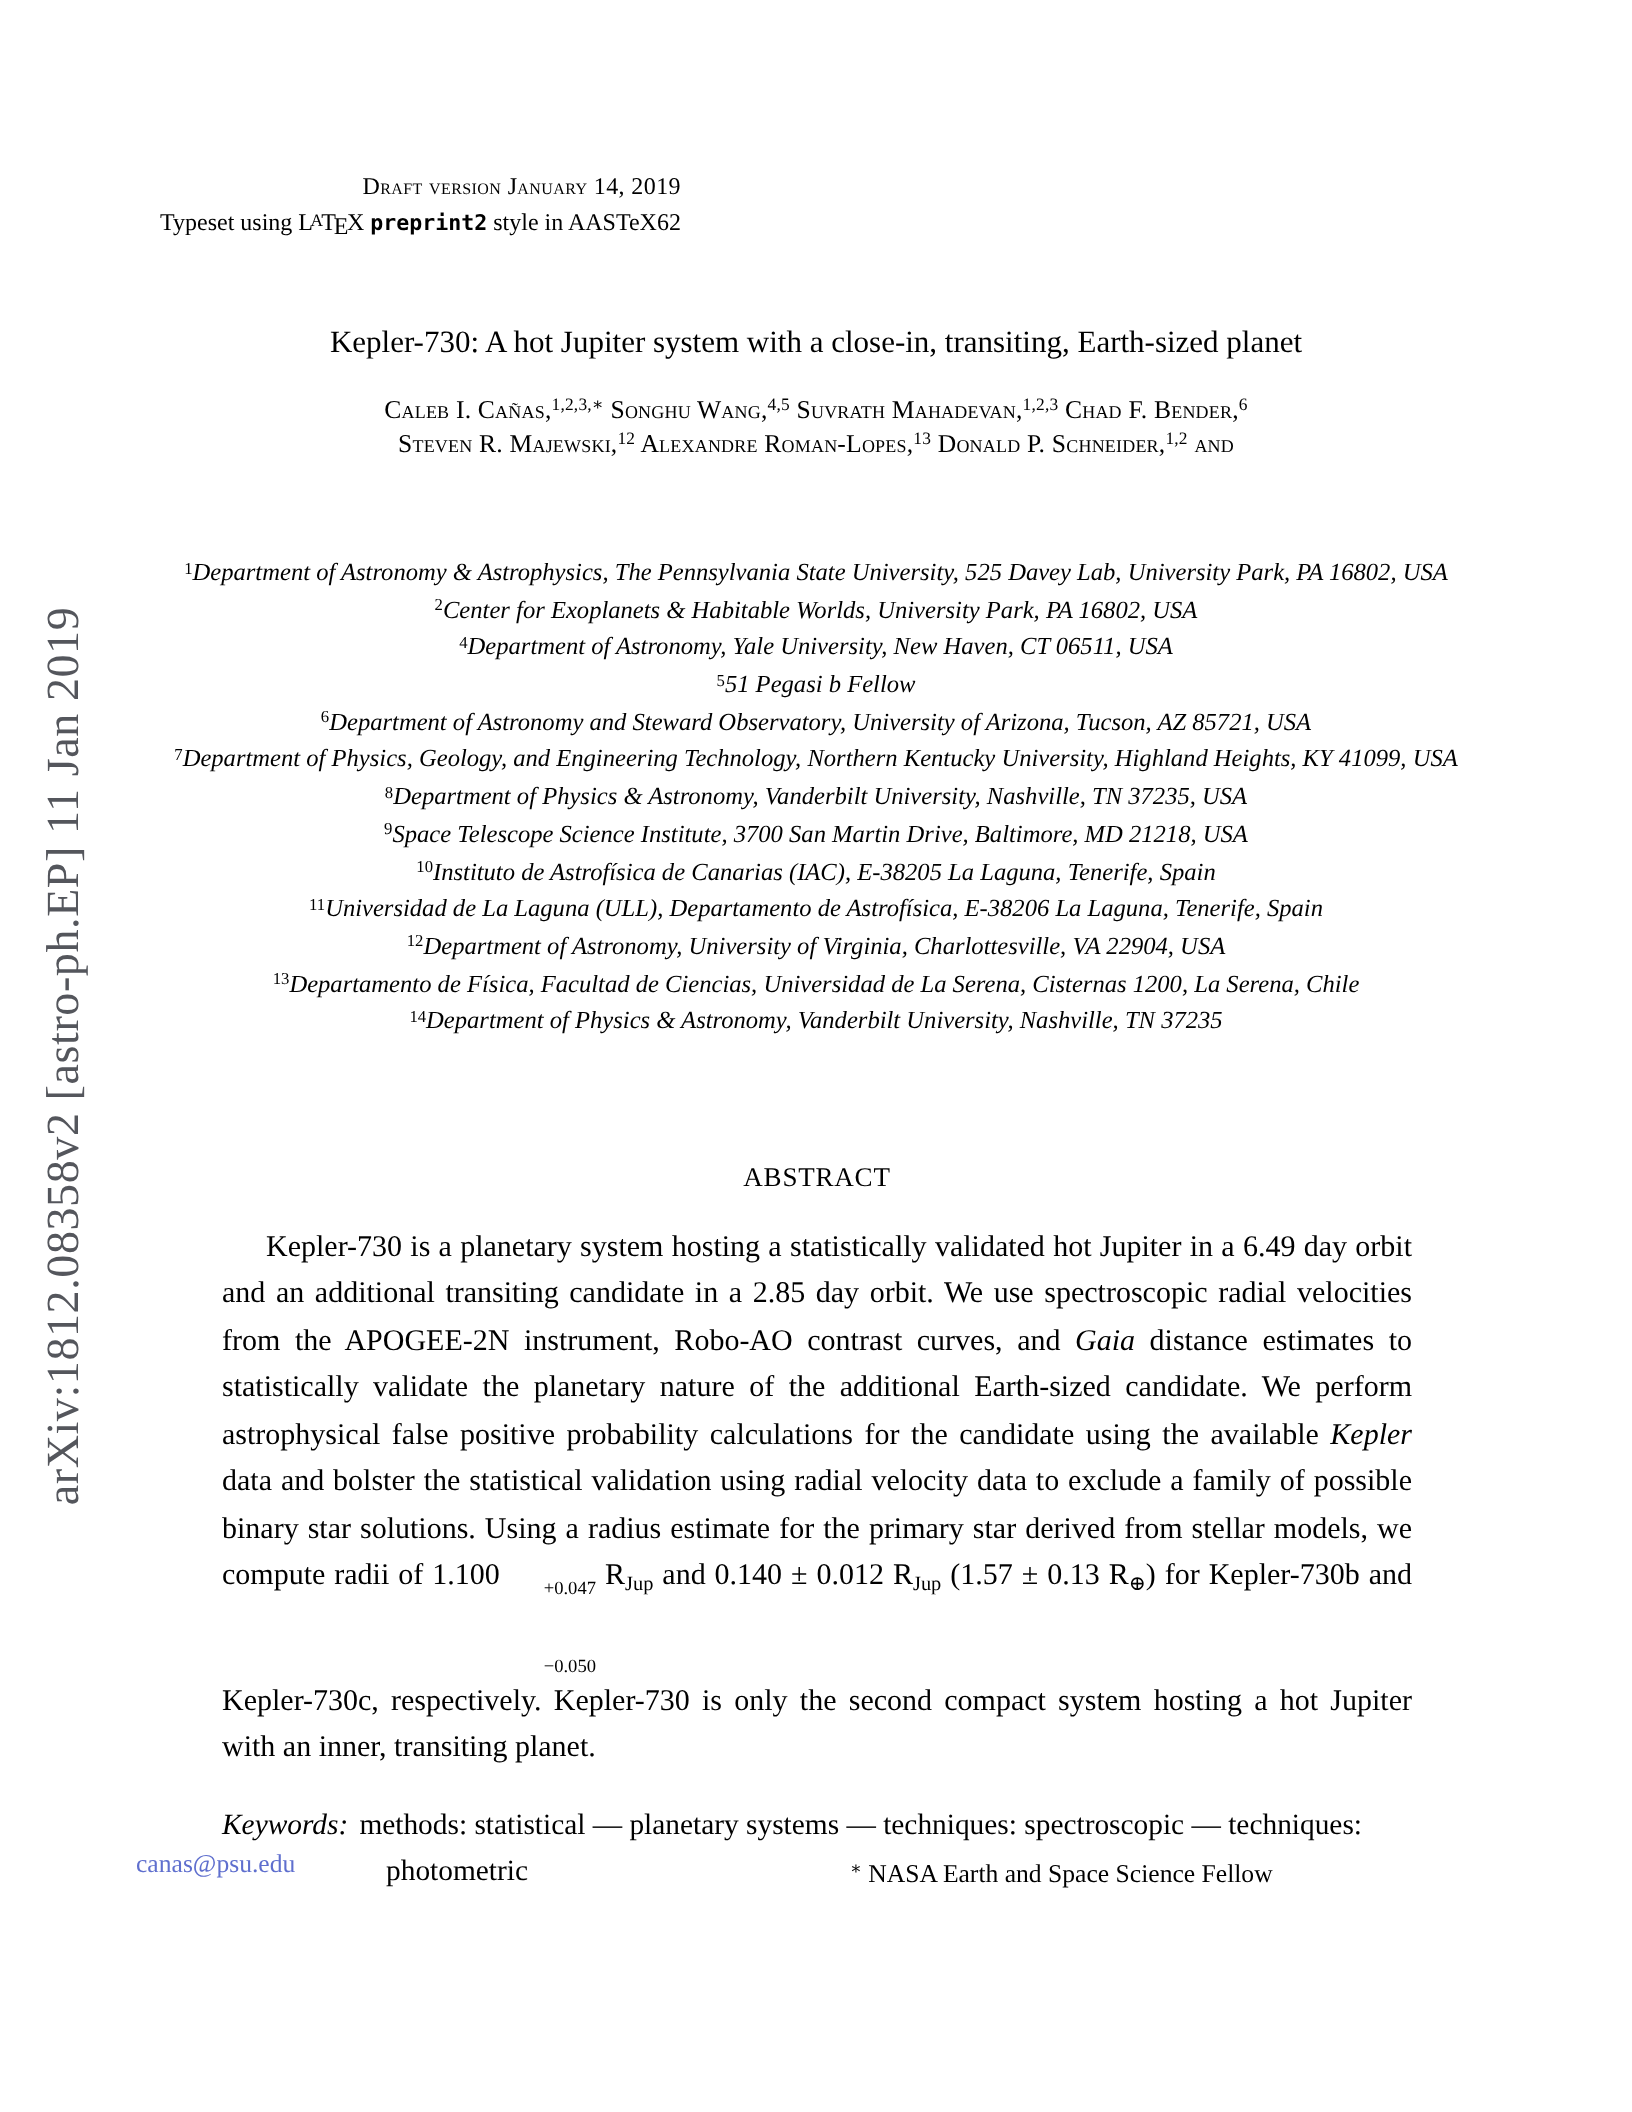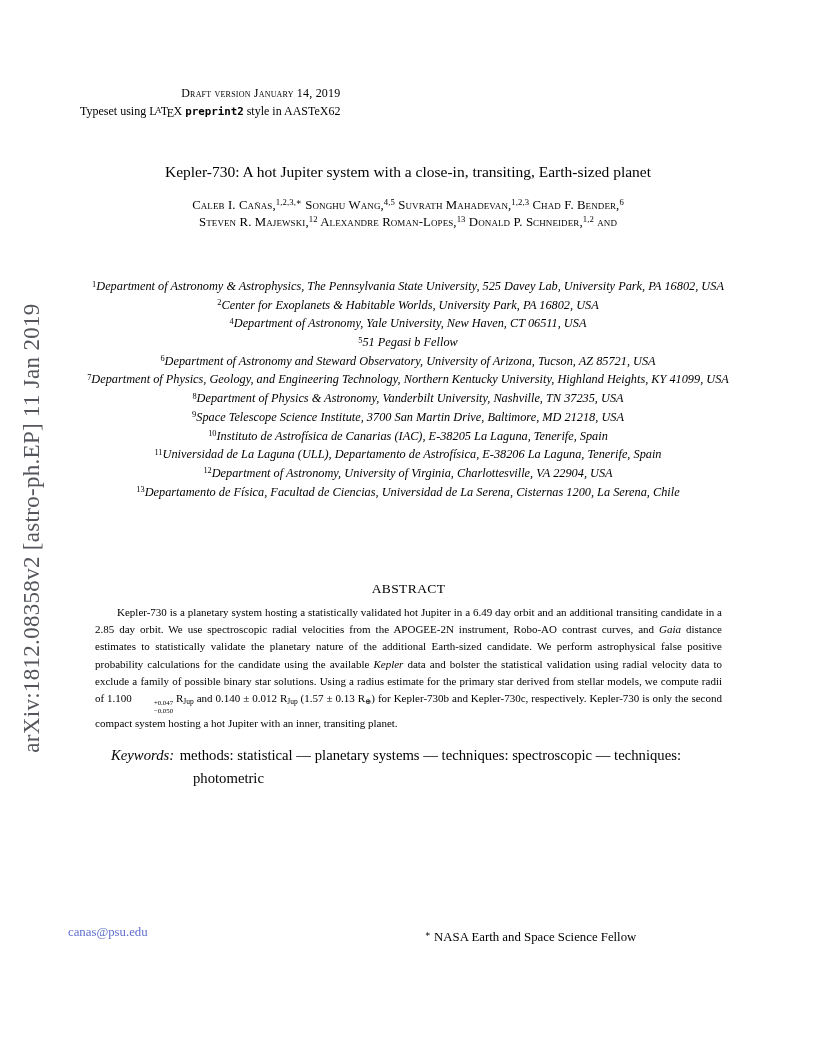--- a/index.html
+++ b/index.html
@@ -47,22 +47,22 @@
     position: absolute; left: 63px; right: 63px; top: 277px;
     text-align: center;
     font-style: italic;
     font-size: 12.3px; line-height: 1.52;
   }
 
   
   .abstract-wrap { position: absolute; left: 95px; width: 627px; top: 581px; }
   .abstract-heading { text-align: center; font-size: 13.5px; margin-bottom: 7px; letter-spacing: 0.4px; }
   .abstract-body {
-    margin: 0; text-align: justify;
-    font-size: 11px; line-height: 1.565;
+    margin: 16px; text-align: justify;
+    font-size: 15px; line-height: 1.565;
     text-indent: 22px;
   }
   .keywords {
     margin-top: 12px; margin-left: 16px;
     font-size: 14.7px; line-height: 1.565;
     padding-left: 82px; text-indent: -82px;
   }
   .kw-label { margin-right: 0.38em; }
 
   
@@ -73,21 +73,21 @@
 
   
   .sg-sup { font-size: 0.68em; position: relative; top: -0.42em; line-height: 0; text-align: center; }
   .sg-sub { font-size: 0.68em; position: relative; top: 0.25em; line-height: 0; }
   .sg-i  { font-style: italic; }
   .sg-bmono { font-family: "DejaVu Sans Mono", "Liberation Mono", monospace; font-weight: 700; font-size: 0.9em; }
   .sg-latexA { display: inline-block; font-size: 0.72em; position: relative; top: -0.28em; margin: 0 -0.1em 0 -0.14em; }
   .sg-latexE { display: inline-block; position: relative; top: 0.18em; margin: 0 -0.06em 0 -0.1em; }
   .stack {
     display: inline-flex; flex-direction: column; align-items: flex-end;
-    font-size: 0.62em; line-height: 1.12; vertical-align: -0.48em;
+    font-size: 0.62em; line-height: 1.12; vertical-align: -0.48em; gap: 29px;
   }
   .stack span { display: block; }
   .affiliation .sg-sup { font-style: normal; }
   .author-line { white-space: nowrap; }
 </style>
 </head>
 <body>
 
 <div class="page">
 
@@ -111,20 +111,21 @@
       <div class="affiliation"><span class="sg-sup">4</span><span>Department of Astronomy, Yale University, New Haven, CT 06511, USA</span></div>
       <div class="affiliation"><span class="sg-sup">5</span><span>51 Pegasi b Fellow</span></div>
       <div class="affiliation"><span class="sg-sup">6</span><span>Department of Astronomy and Steward Observatory, University of Arizona, Tucson, AZ 85721, USA</span></div>
       <div class="affiliation"><span class="sg-sup">7</span><span>Department of Physics, Geology, and Engineering Technology, Northern Kentucky University, Highland Heights, KY 41099, USA</span></div>
       <div class="affiliation"><span class="sg-sup">8</span><span>Department of Physics &amp; Astronomy, Vanderbilt University, Nashville, TN 37235, USA</span></div>
       <div class="affiliation"><span class="sg-sup">9</span><span>Space Telescope Science Institute, 3700 San Martin Drive, Baltimore, MD 21218, USA</span></div>
       <div class="affiliation"><span class="sg-sup">10</span><span>Instituto de Astrofísica de Canarias (IAC), E-38205 La Laguna, Tenerife, Spain</span></div>
       <div class="affiliation"><span class="sg-sup">11</span><span>Universidad de La Laguna (ULL), Departamento de Astrofísica, E-38206 La Laguna, Tenerife, Spain</span></div>
       <div class="affiliation"><span class="sg-sup">12</span><span>Department of Astronomy, University of Virginia, Charlottesville, VA 22904, USA</span></div>
       <div class="affiliation"><span class="sg-sup">13</span><span>Departamento de Física, Facultad de Ciencias, Universidad de La Serena, Cisternas 1200, La Serena, Chile</span></div>
+      <div class="affiliation"><span class="sg-sup">14</span><span>Department of Physics &amp; Astronomy, Vanderbilt University, Nashville, TN 37235</span></div>
     </div>
 
   <section class="abstract-wrap">
     <div class="abstract-heading">ABSTRACT</div>
     <p class="abstract-body"><span>Kepler-730 is a planetary system hosting a statistically validated hot Jupiter in a 6.49 day orbit and an additional transiting candidate in a 2.85 day orbit. We use spectroscopic radial velocities from the APOGEE-2N instrument, Robo-AO contrast curves, and </span><span class="sg-i">Gaia</span><span> distance estimates to statistically validate the planetary nature of the additional Earth-sized candidate. We perform astrophysical false positive probability calculations for the candidate using the available </span><span class="sg-i">Kepler</span><span> data and bolster the statistical validation using radial velocity data to exclude a family of possible binary star solutions. Using a radius estimate for the primary star derived from stellar models, we compute radii of 1.100</span><span class="stack">
           <span>+0.047</span>
           <span>−0.050</span>
         </span><span> R</span><span class="sg-sub">Jup</span><span> and 0.140 ± 0.012 R</span><span class="sg-sub">Jup</span><span> (1.57 ± 0.13 R</span><span class="sg-sub">⊕</span><span>) for Kepler-730b and Kepler-730c, respectively. Kepler-730 is only the second compact system hosting a hot Jupiter with an inner, transiting planet.</span></p>
     <div class="keywords"><span class="sg-i kw-label">Keywords:</span><span>methods: statistical — planetary systems — techniques: spectroscopic — techniques: photometric</span></div>
   </section>

